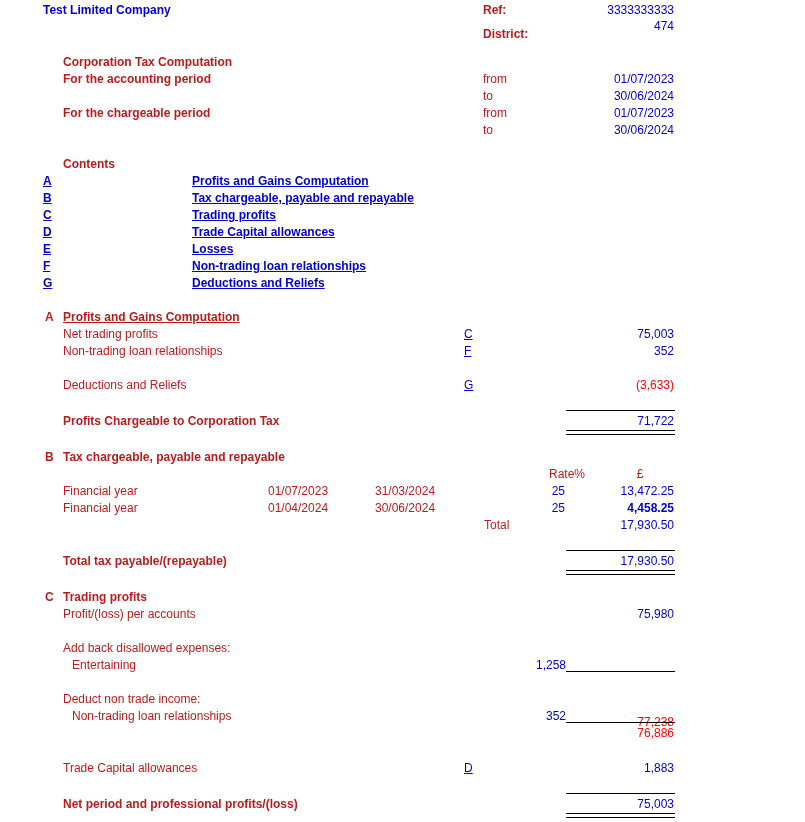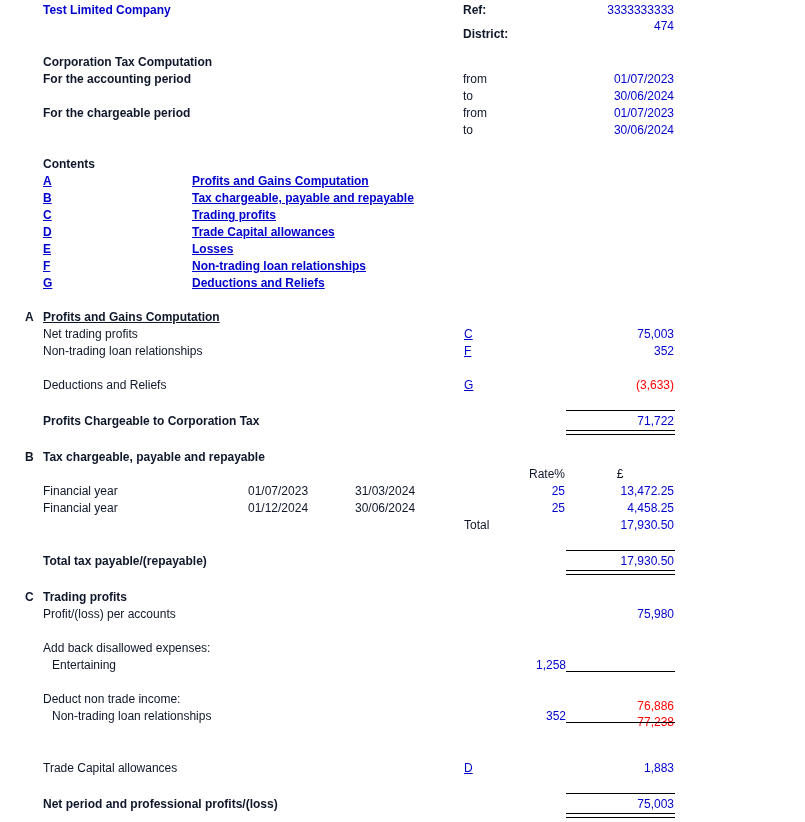--- a/index.html
+++ b/index.html
@@ -21,21 +21,21 @@
   
   .cell {
     position: absolute;
     white-space: nowrap;
     line-height: 16px;
     font-size: 12px;
   }
   .bold   { font-weight: bold; }
   .blue   { color: #0000cc; }
   .red    { color: #ff0000; }
-  .black  { color: #0f172a; }
+  .black  { color: #b91c1c; margin-left: 20px; }
   .right  { text-align: right; }
   .center { text-align: center; }
   .link {
     color: #0000cc;
     text-decoration: underline;
     cursor: pointer;
   }
   .link.bold { font-weight: bold; }
 
   
@@ -132,24 +132,24 @@
 <div class="cell black right" style="left:465px; top:466px; width:100px;">Rate%</div>
 <div class="cell black center" style="left:590px; top:466px; width:60px;">£</div>
 
 <div class="cell black" style="left:43px; top:483px;">Financial year</div>
 <div class="cell black" style="left:248px; top:483px;">01/07/2023</div>
 <div class="cell black" style="left:355px; top:483px;">31/03/2024</div>
 <div class="cell blue right" style="left:465px; top:483px; width:100px;">25</div>
 <div class="cell blue right" style="left:474px; top:483px; width:200px;">13,472.25</div>
 
 <div class="cell black" style="left:43px; top:500px;">Financial year</div>
-<div class="cell black" style="left:248px; top:500px;">01/12/2024</div>
+<div class="cell black" style="left:248px; top:500px;">01/04/2024</div>
 <div class="cell black" style="left:355px; top:500px;">30/06/2024</div>
 <div class="cell blue right" style="left:465px; top:500px; width:100px;">25</div>
-<div class="cell blue right" style="left:474px; top:500px; width:200px;">4,458.25</div>
+<div class="cell blue right" style="left:474px; top:500px; width:200px;font-weight:bold;">4,458.25</div>
 
 <div class="cell black" style="left:464px; top:517px;">Total</div>
 <div class="cell blue right" style="left:474px; top:517px; width:200px;">17,930.50</div>
 
 <div class="rule-top" style="left:566px; top:550px; width:109px;"></div>
 <div class="cell bold black" style="left:43px; top:553px;">Total tax payable/(repayable)</div>
 <div class="cell blue right" style="left:474px; top:553px; width:200px;">17,930.50</div>
 <div class="rule-double" style="left:566px; top:570px; width:109px;"></div>
 
 <div class="cell bold black" style="left:25px; top:589px;">C</div>
@@ -165,21 +165,21 @@
 <div class="rule-sub" style="left:566px; top:671px; width:109px;"></div>
 
 <div class="cell red right" style="left:474px; top:674px; width:200px;margin-top:40px;">77,238</div>
 
 <div class="cell black" style="left:43px; top:691px;">Deduct non trade income:</div>
 
 <div class="cell black" style="left:52px; top:708px;">Non-trading loan relationships</div>
 <div class="cell blue right" style="left:466px; top:708px; width:100px;">352</div>
 <div class="rule-sub" style="left:566px; top:722px; width:109px;"></div>
 
-<div class="cell red right" style="left:474px; top:698px; width:200px;">76,886</div>
+<div class="cell red right" style="left:474px; top:725px; width:200px;">76,886</div>
 
 <div class="cell black" style="left:43px; top:760px;">Trade Capital allowances</div>
 <div class="cell link" style="left:464px; top:760px;">D</div>
 <div class="cell blue right" style="left:474px; top:760px; width:200px;">1,883</div>
 
 <div class="rule-top" style="left:566px; top:793px; width:109px;"></div>
 <div class="cell bold black" style="left:43px; top:796px;">Net period and professional profits/(loss)</div>
 <div class="cell blue right" style="left:474px; top:796px; width:200px;">75,003</div>
 <div class="rule-double" style="left:566px; top:813px; width:109px;"></div>
 

